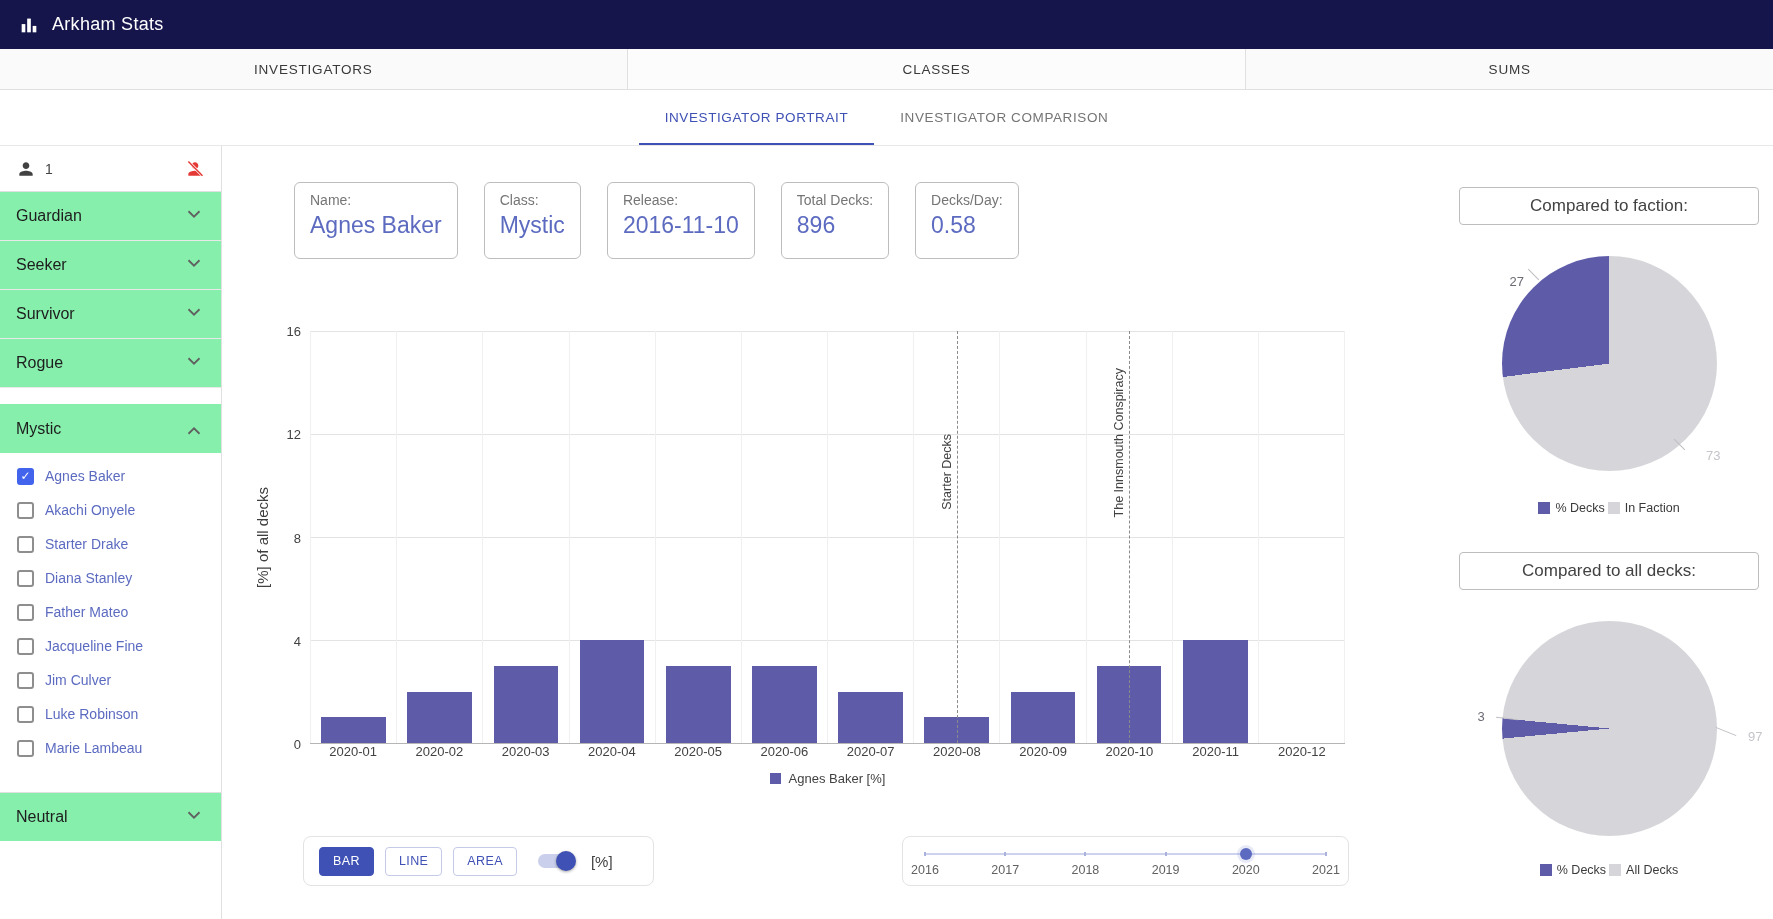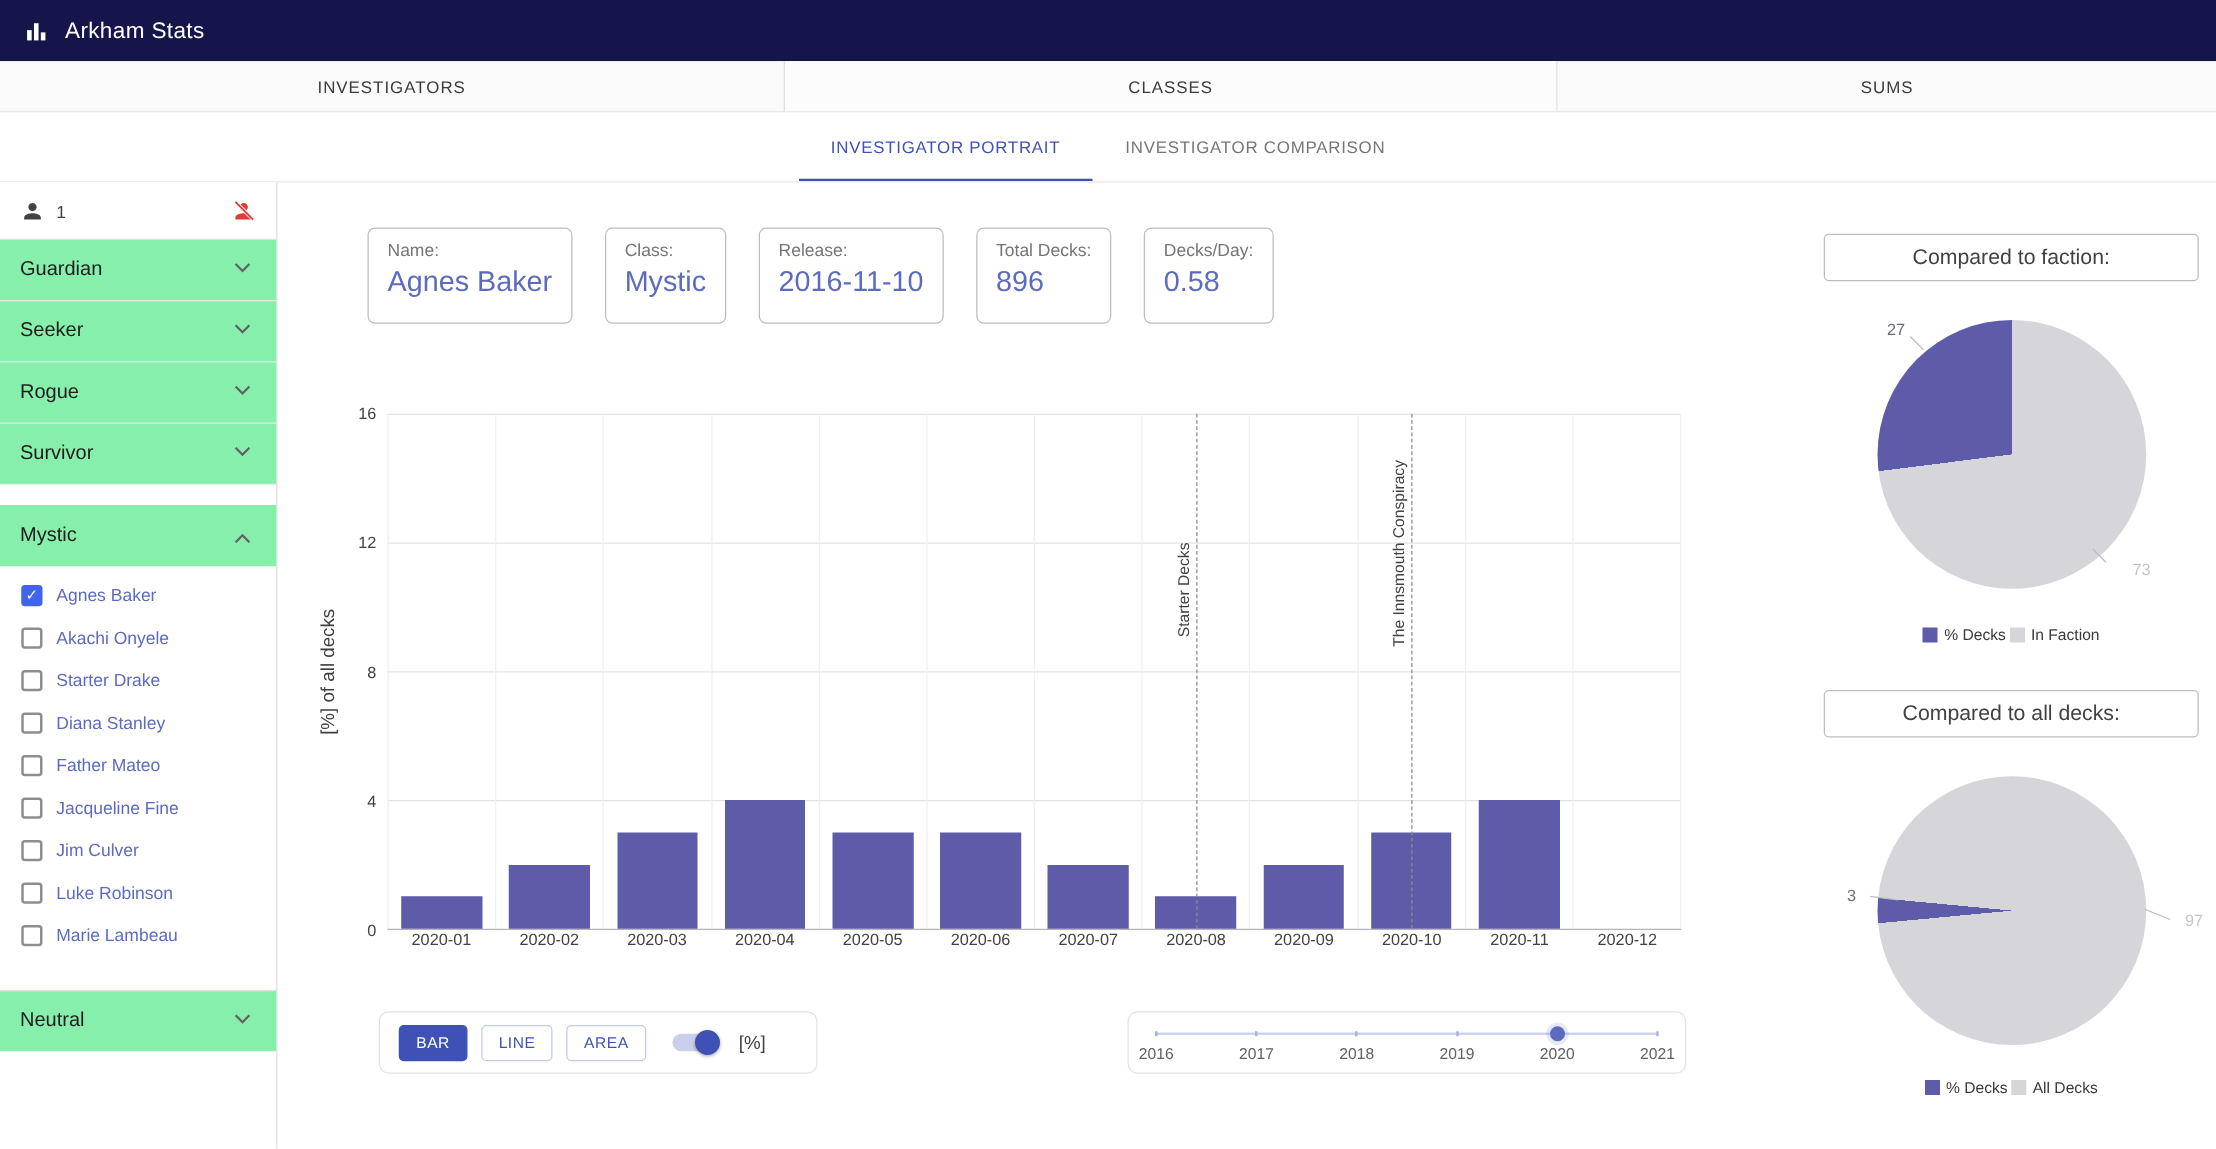--- a/index.html
+++ b/index.html
@@ -166,27 +166,27 @@
             <path d="M6 9l6 6 6-6"></path>
           </svg></span>
     </div>
     <div class="sb-section">
       <span>Seeker</span>
       <span class="chev"><svg width="22" height="22" viewBox="0 0 24 24" fill="none" stroke="#616161" stroke-width="2">
             <path d="M6 9l6 6 6-6"></path>
           </svg></span>
     </div>
     <div class="sb-section">
+      <span>Survivor</span>
+      <span class="chev"><svg width="22" height="22" viewBox="0 0 24 24" fill="none" stroke="#616161" stroke-width="2">
+            <path d="M6 9l6 6 6-6"></path>
+          </svg></span>
+    </div>
+    <div class="sb-section">
       <span>Rogue</span>
-      <span class="chev"><svg width="22" height="22" viewBox="0 0 24 24" fill="none" stroke="#616161" stroke-width="2">
-            <path d="M6 9l6 6 6-6"></path>
-          </svg></span>
-    </div>
-    <div class="sb-section">
-      <span>Survivor</span>
       <span class="chev"><svg width="22" height="22" viewBox="0 0 24 24" fill="none" stroke="#616161" stroke-width="2">
             <path d="M6 9l6 6 6-6"></path>
           </svg></span>
     </div>
     <div class="sb-section mystic">
       <span>Mystic</span>
       <span class="chev up"><svg width="22" height="22" viewBox="0 0 24 24" fill="none" stroke="#616161" stroke-width="2">
             <path d="M6 9l6 6 6-6"></path>
           </svg></span>
     </div>
@@ -333,20 +333,24 @@
         <div class="x-label">2020-04</div>
         <div class="x-label">2020-05</div>
         <div class="x-label">2020-06</div>
         <div class="x-label">2020-07</div>
         <div class="x-label">2020-08</div>
         <div class="x-label">2020-09</div>
         <div class="x-label">2020-10</div>
         <div class="x-label">2020-11</div>
         <div class="x-label">2020-12</div>
       </div>
+    <div class="legend-row">
+      <span class="lg-sq" style="background: rgb(94, 91, 169);"></span>
+      <span class="lg-txt">Agnes Baker [%]</span>
+    </div>
 
     <div class="bottom-row">
       <div class="controls">
         <button class="cbtn active">BAR</button>
         <button class="cbtn">LINE</button>
         <button class="cbtn">AREA</button>
         <span class="toggle">
           <span class="track"></span>
           <span class="knob"></span>
         </span>
@@ -373,21 +377,21 @@
             <span class="year" style="left: 100%;">2021</span>
           </div>
       </div>
     </div>
   </main>
 
   <aside class="rightpanel">
     <div class="panel-header">Compared to faction:</div>
     <div class="pie-wrap">
       <div class="pie" style="background: conic-gradient(rgb(214, 214, 218) 0deg, rgb(214, 214, 218) 73%, rgb(94, 91, 169) 73%, rgb(94, 91, 169) 100%);"></div>
-      <span class="pie-num dark" style="left:8px; top:0;">27</span>
+      <span class="pie-num dark" style="left:8px; top:18px;">27</span>
       <div class="pie-line" style="left:24px; top:18px; width:15px; transform:rotate(45deg);"></div>
       <span class="pie-num light" style="right:-4px; bottom:8px;">73</span>
       <div class="pie-line" style="right:30px; bottom:26px; width:15px; transform:rotate(45deg);"></div>
     </div>
     <div class="pie-legend">
       <span class="item">
         <span class="sq" style="background:#5e5ba9;"></span>
         <span class="txt">% Decks</span>
       </span>
       <span class="item">

